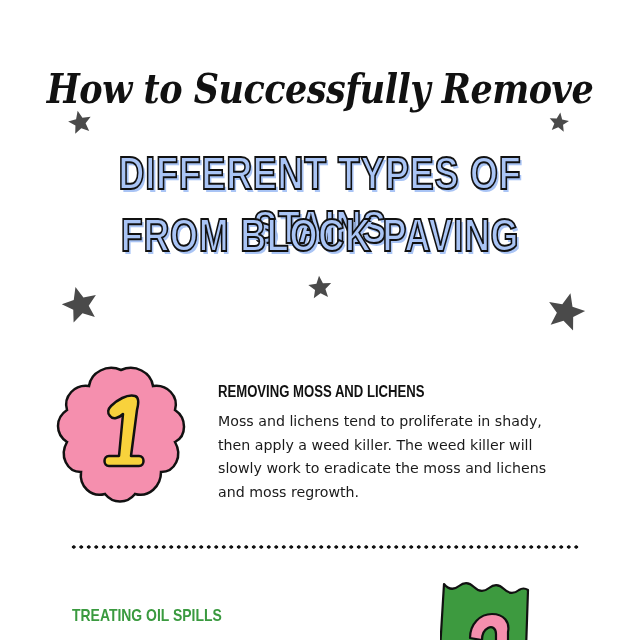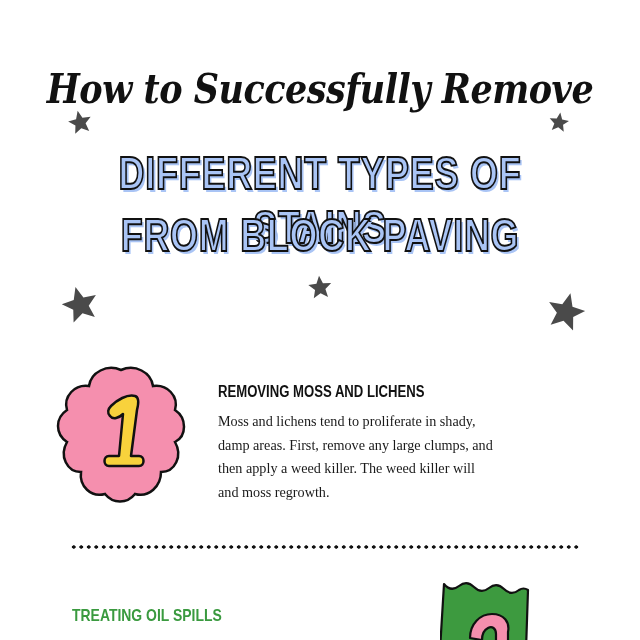--- a/index.html
+++ b/index.html
@@ -33,21 +33,21 @@
   .sec1-title {
     left:218px; top:383px;
     font-family:"Liberation Sans", sans-serif; font-weight:bold;
     font-size:16px; letter-spacing:0px; color:#111;
     transform:scaleX(0.82); transform-origin:left;
   }
   .sec1-body {
     left:218px; top:410px; width:370px;
     font-family:"DejaVu Sans", sans-serif; font-size:14.2px; line-height:23.5px; color:#1a1a1a;
   }
-  .sec1-body span { display:block; white-space:nowrap;font-family:Liberation Serif, serif; }
+  .sec1-body span { display:block; white-space:nowrap; }
 
   .divider {
     position:absolute; left:70px; top:545px; width:510px; height:4px;
     background-image:radial-gradient(circle, #111 1.5px, transparent 1.8px);
     background-size:7.5px 4px; background-repeat:repeat-x;
   }
 
   .sec2-title {
     left:72px; top:606px;
     font-family:"Liberation Sans", sans-serif; font-weight:bold;
@@ -92,22 +92,22 @@
            C12 110 4 94 12 80
            C0 72 0 56 12 48
            C8 34 20 22 34 24
            C36 10 52 2 66 8 Z" fill="#f58fae" stroke="#111" stroke-width="2.5"></path>
   <path d="M56 44 C62 38 72 32 80 34 C84 35 84 40 82 48 L76 94 L84 94 C90 94 90 104 84 104 L54 104 C48 104 48 94 54 94 L64 94 L68 52 C64 56 58 58 55 54 C52 51 53 47 56 44 Z" fill="#f8d23c" stroke="#111" stroke-width="2.5" stroke-linejoin="round"></path>
 </svg>
 
 <div class="section sec1-title">REMOVING MOSS AND LICHENS</div>
 <div class="section sec1-body">
   <span>Moss and lichens tend to proliferate in shady,</span>
-  <span>damp areas. First, remove any large clumps, and</span>
   <span>then apply a weed killer. The weed killer will</span>
+  <span>slowly work to eradicate the moss and lichens</span>
   <span>and moss regrowth.</span>
 </div>
 
 <div class="divider"></div>
 
 <div class="section sec2-title">TREATING OIL SPILLS</div>
 
 <svg class="badge-2" viewBox="0 0 92 70">
   <path d="M4 4 C9 10 14 10 19 6 C24 2 29 2 34 7 C39 12 44 12 49 8 C54 4 59 4 64 9 C69 14 74 14 79 10 C82 8 85 8 88 10 L86 70 L0 70 Z" fill="#3d9a3f" stroke="#111" stroke-width="2.2" stroke-linejoin="round"></path>
   <path d="M30 58 C30 44 40 34 52 34 C64 34 70 42 68 52 L68 70 L56 70 L56 54 C56 48 52 46 48 48 C44 50 42 54 42 60 Z" fill="#f58fae" stroke="#111" stroke-width="2.2" stroke-linejoin="round"></path>

